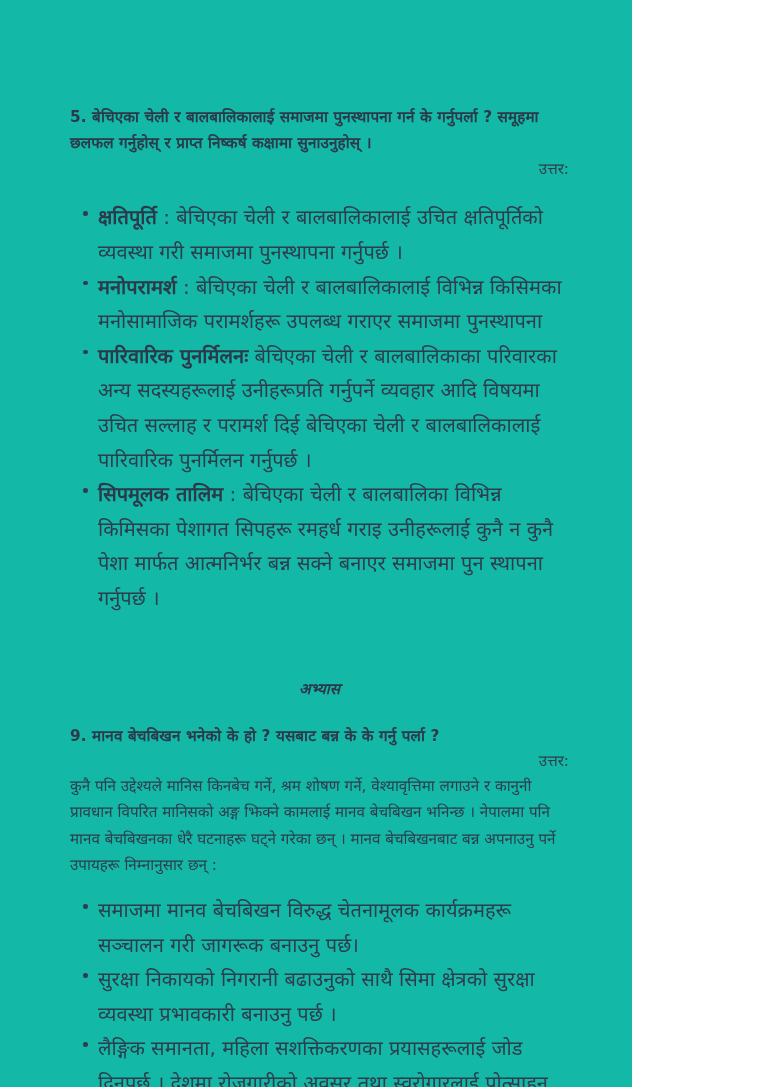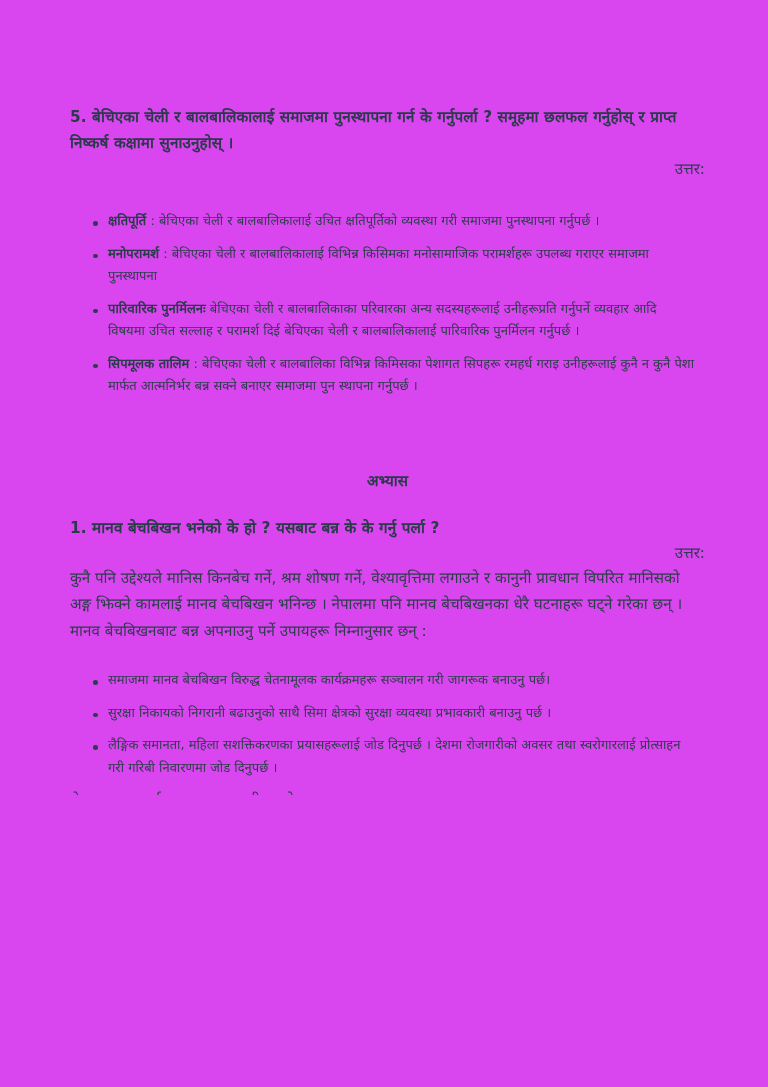--- a/index.html
+++ b/index.html
@@ -10,23 +10,23 @@
   }
   body {
     width: 768px;
     height: 1087px;
     overflow: hidden;
     font-family: "DejaVu Sans", "Liberation Sans", sans-serif;
     color: #2e3d4d;
   }
   .page {
     position: relative;
-    width: 768px;
+    width: 632px;
     height: 1087px;
-    background: #d946ef;
+    background: #14b8a6;
     box-sizing: border-box;
     padding: 104px 63px 0 70px;
   }
   .q-heading {
     font-size: 15.3px;
     font-weight: bold;
     line-height: 1.72;
     margin: 0 0 1px 0;
     letter-spacing: 0.1px;
     color: #2b3a4b;
@@ -47,23 +47,23 @@
     color: #2e3d4d;
   }
   ul.bullets {
     list-style: none;
     margin: 0;
     padding: 0;
   }
   ul.bullets > li {
     position: relative;
     padding-left: 28px;
-    font-size: 13px;
+    font-size: 20px;
     line-height: 1.73;
-    margin: 10px;
+    margin: 0;
     color: #2e3d4d;
   }
   ul.bullets > li::before {
     content: "";
     position: absolute;
     left: 13px;
     top: 11px;
     width: 4.5px;
     height: 4.5px;
     border-radius: 50%;
@@ -73,20 +73,21 @@
     font-weight: bold;
     color: #2b3a4b;
   }
   .section-title {
     text-align: center;
     font-size: 15.2px;
     font-weight: bold;
     color: #2b3a4b;
     margin: 0;
     line-height: 1.6;
+    font-style: italic;
   }
   .sp-b { height: 20px; }
   .sp-c { height: 30px; }
   .sp-d { height: 31px; }
   .sp-e { height: 22px; }
   .sp-g { height: 15px; }
   .clip-row {
     font-size: 15.2px;
     line-height: 1.73;
     color: #2e3d4d;
@@ -116,21 +117,21 @@
 
   <div class="sp-c"></div>
 
 
   <div class="sp-d"></div>
 
   <p class="section-title">अभ्यास</p>
 
   <div class="sp-e"></div>
 
-  <h2 class="q-heading">1. मानव बेचबिखन भनेको के हो ? यसबाट बन्न के के गर्नु पर्ला ?</h2>
+  <h2 class="q-heading">9. मानव बेचबिखन भनेको के हो ? यसबाट बन्न के के गर्नु पर्ला ?</h2>
 
   <p class="label-uttar">उत्तर:</p>
 
   <p class="para">कुनै पनि उद्देश्यले मानिस किनबेच गर्ने, श्रम शोषण गर्ने, वेश्यावृत्तिमा लगाउने र कानुनी प्रावधान विपरित मानिसको अङ्ग झिक्ने कामलाई मानव बेचबिखन भनिन्छ । नेपालमा पनि मानव बेचबिखनका धेरै घटनाहरू घट्ने गरेका छन् । मानव बेचबिखनबाट बन्न अपनाउनु पर्ने उपायहरू निम्नानुसार छन् :</p>
 
   <div class="sp-g"></div>
 
   <ul class="bullets">
     <li>समाजमा मानव बेचबिखन विरुद्ध चेतनामूलक कार्यक्रमहरू सञ्चालन गरी जागरूक बनाउनु पर्छ।</li>
     <li>सुरक्षा निकायको निगरानी बढाउनुको साथै सिमा क्षेत्रको सुरक्षा व्यवस्था प्रभावकारी बनाउनु पर्छ ।</li>

